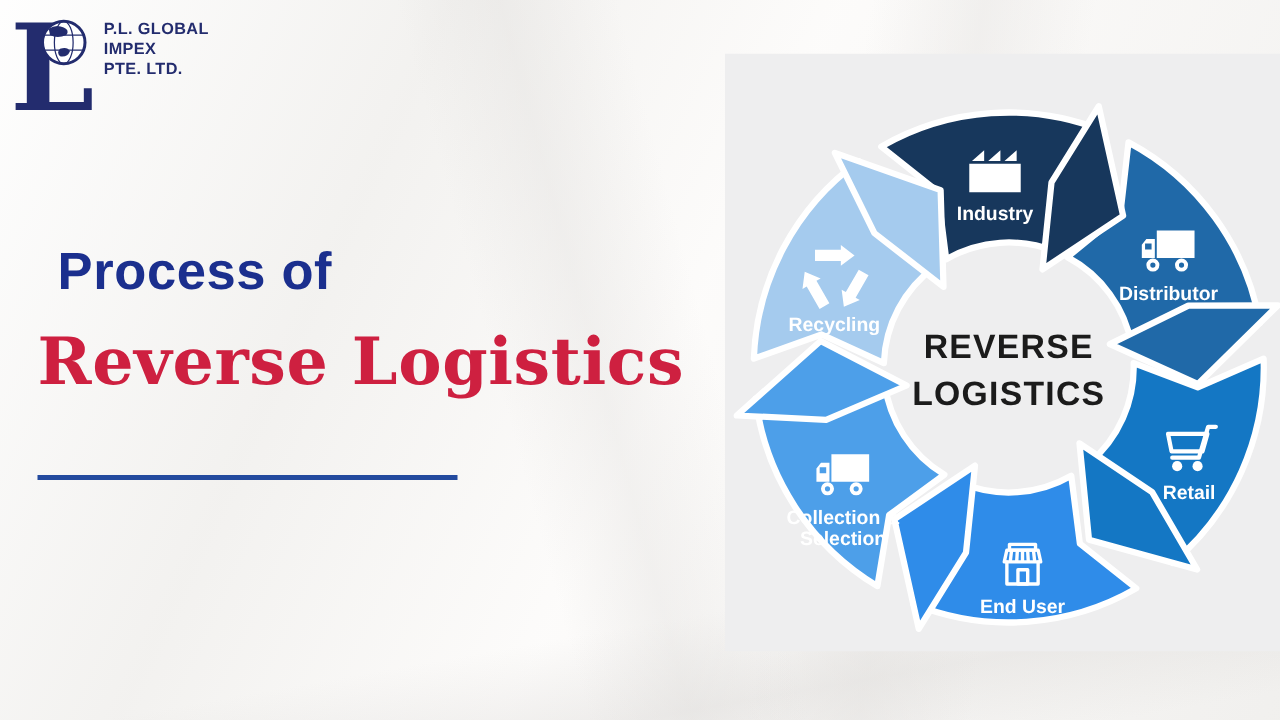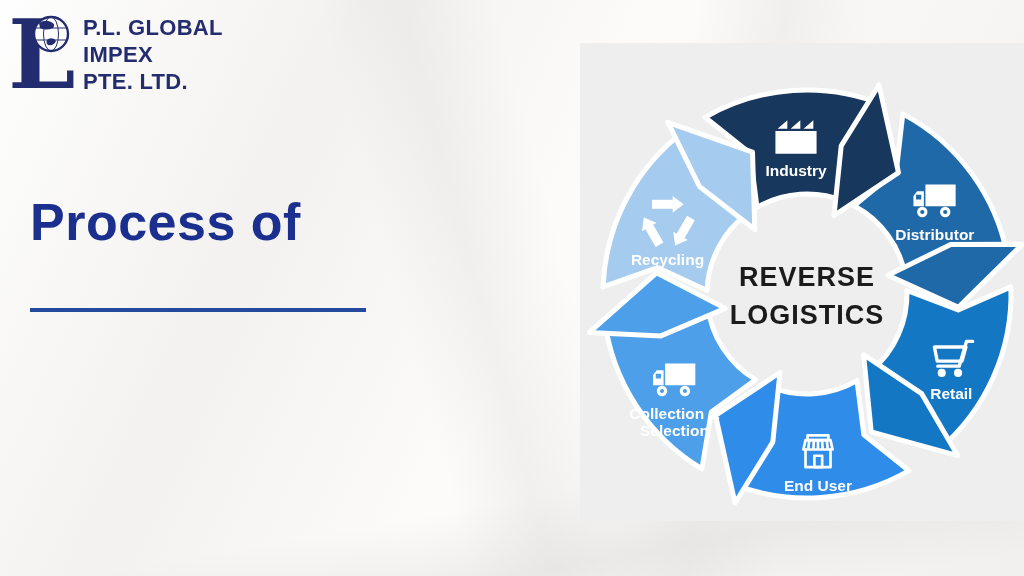--- a/index.html
+++ b/index.html
@@ -15,25 +15,25 @@
     content:""; position:absolute; inset:0; pointer-events:none;
     background:
       linear-gradient(75deg, transparent 40%, rgba(223,221,219,.35) 47%, transparent 55%),
       linear-gradient(100deg, transparent 62%, rgba(226,224,222,.4) 70%, transparent 78%),
       linear-gradient(170deg, transparent 78%, rgba(222,220,218,.45) 88%, transparent 97%);
   }
 
   
   .logo{position:absolute; left:10px; top:8px; display:flex; align-items:flex-start; gap:9px;}
   .logo-mark{display:block;}
-  .logo-text{margin-top:7px; font-weight:bold; font-size:22px; line-height:1.22; letter-spacing:.3px; color:var(--navy);}
+  .logo-text{margin-top:7px; font-weight:bold; font-size:13px; line-height:1.22; letter-spacing:.3px; color:var(--navy);}
 
   
   .headline{position:absolute; left:30px; top:196px;}
-  .headline-prefix{font-size:52px; font-weight:bold; color:var(--headline-blue); line-height:1; letter-spacing:.5px;}
+  .headline-prefix{font-size:42px; font-weight:bold; color:var(--headline-blue); line-height:1; letter-spacing:.5px;margin-left:16px;}
   .headline-title{font-family:"DejaVu Serif", serif; font-size:52px; font-weight:bold; color:var(--title-red); line-height:1.15; margin-top:22px; letter-spacing:.5px;}
   .headline-underline{width:336px; height:4px; background:var(--underline-blue); margin-top:60px;}
 
   
   .diagram-box{position:absolute; left:580px; top:43px; width:454px; height:478px; background:var(--diagram-bg);}
   .diagram-box svg{display:block;}
   .seg-band, .seg-head{stroke:#fff; stroke-width:5; stroke-linejoin:round;}
   .seg-label{fill:#fff; font-family:"Liberation Sans", sans-serif; font-size:15.5px; font-weight:bold;}
   .center-title{fill:var(--center-text); font-family:"Liberation Sans", sans-serif; font-size:27px; font-weight:bold; letter-spacing:1px;}
 </style>
@@ -56,20 +56,21 @@
     </svg>
     <div class="logo-text">
       <div>P.L. GLOBAL</div>
       <div>IMPEX</div>
       <div>PTE. LTD.</div>
     </div>
   </div>
 
   <div class="headline">
     <div class="headline-prefix">Process of</div>
+    <div class="headline-title">Reverse Logistics</div>
     <div class="headline-underline"></div>
   </div>
 
   <div class="diagram-box">
     <svg width="454" height="478" viewBox="0 0 454 478">
       <defs>
 
         <symbol id="factory-icon" viewBox="0 0 48 48">
           <path fill="#ffffff" d="M5 19 H43 V40 H5 Z
                                   M7 17 L16 9 L16 17 Z

